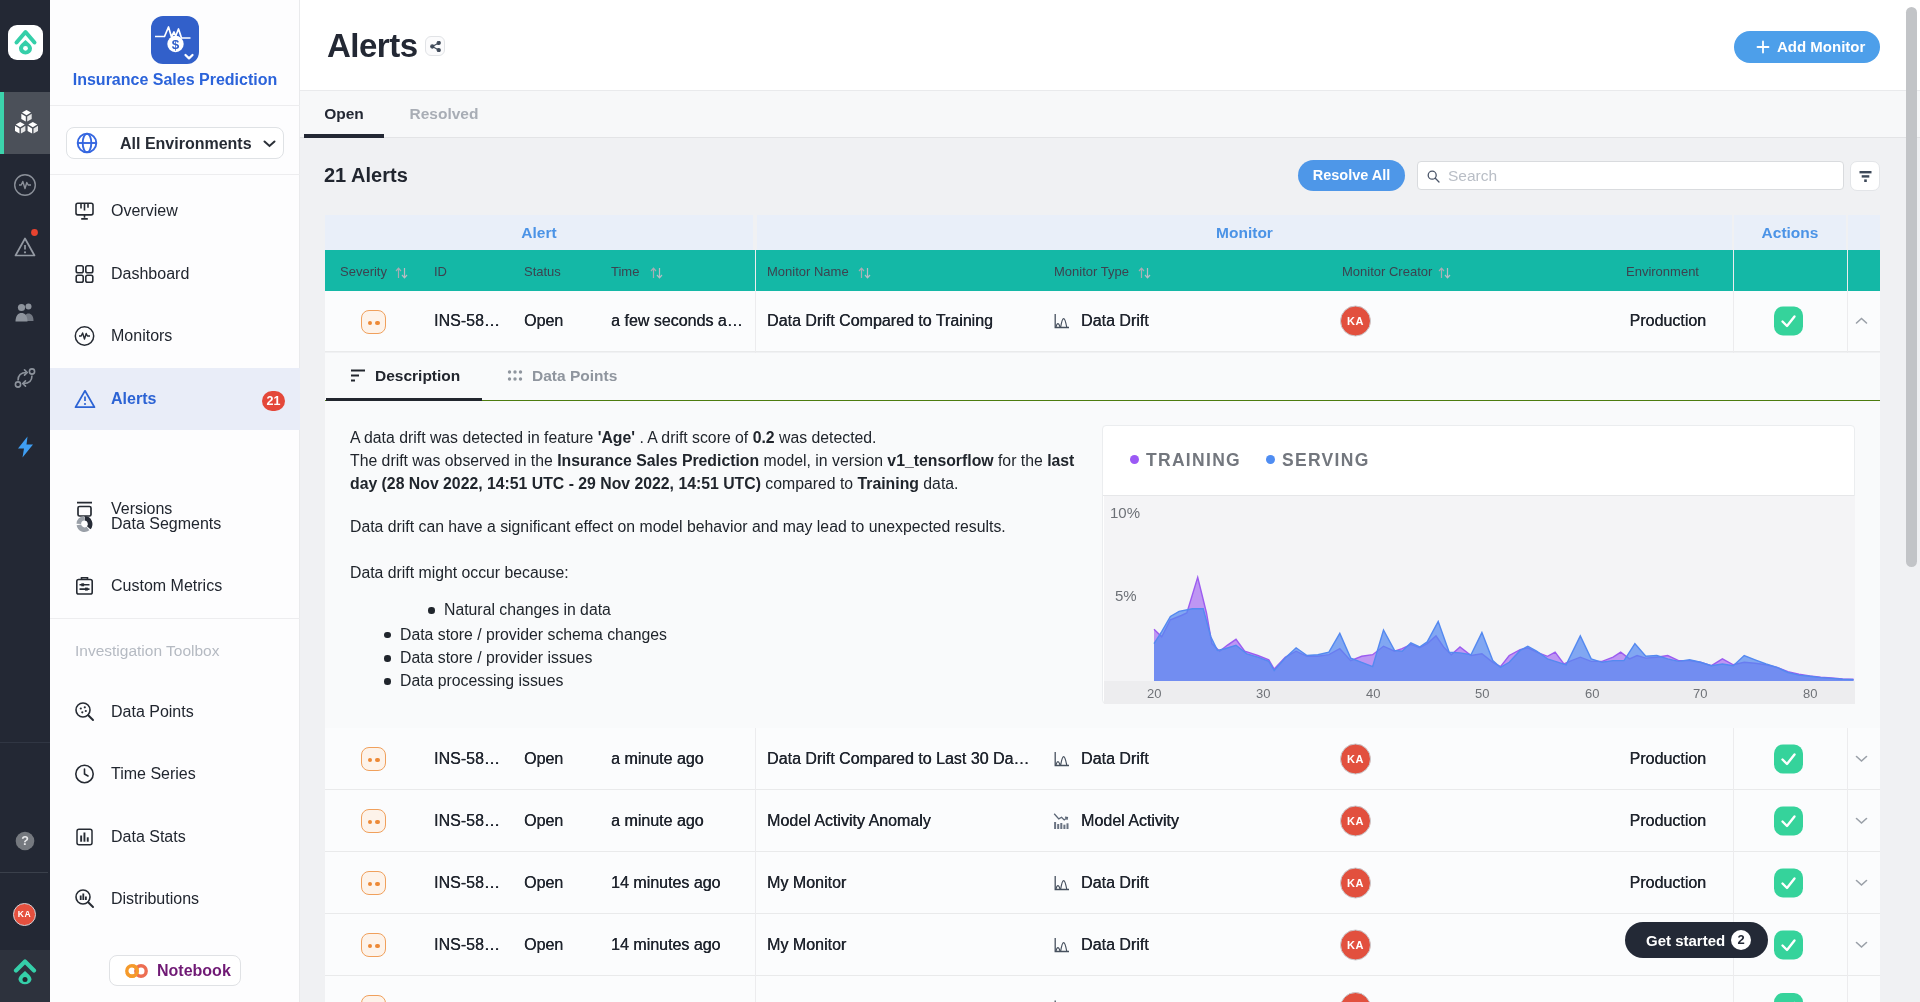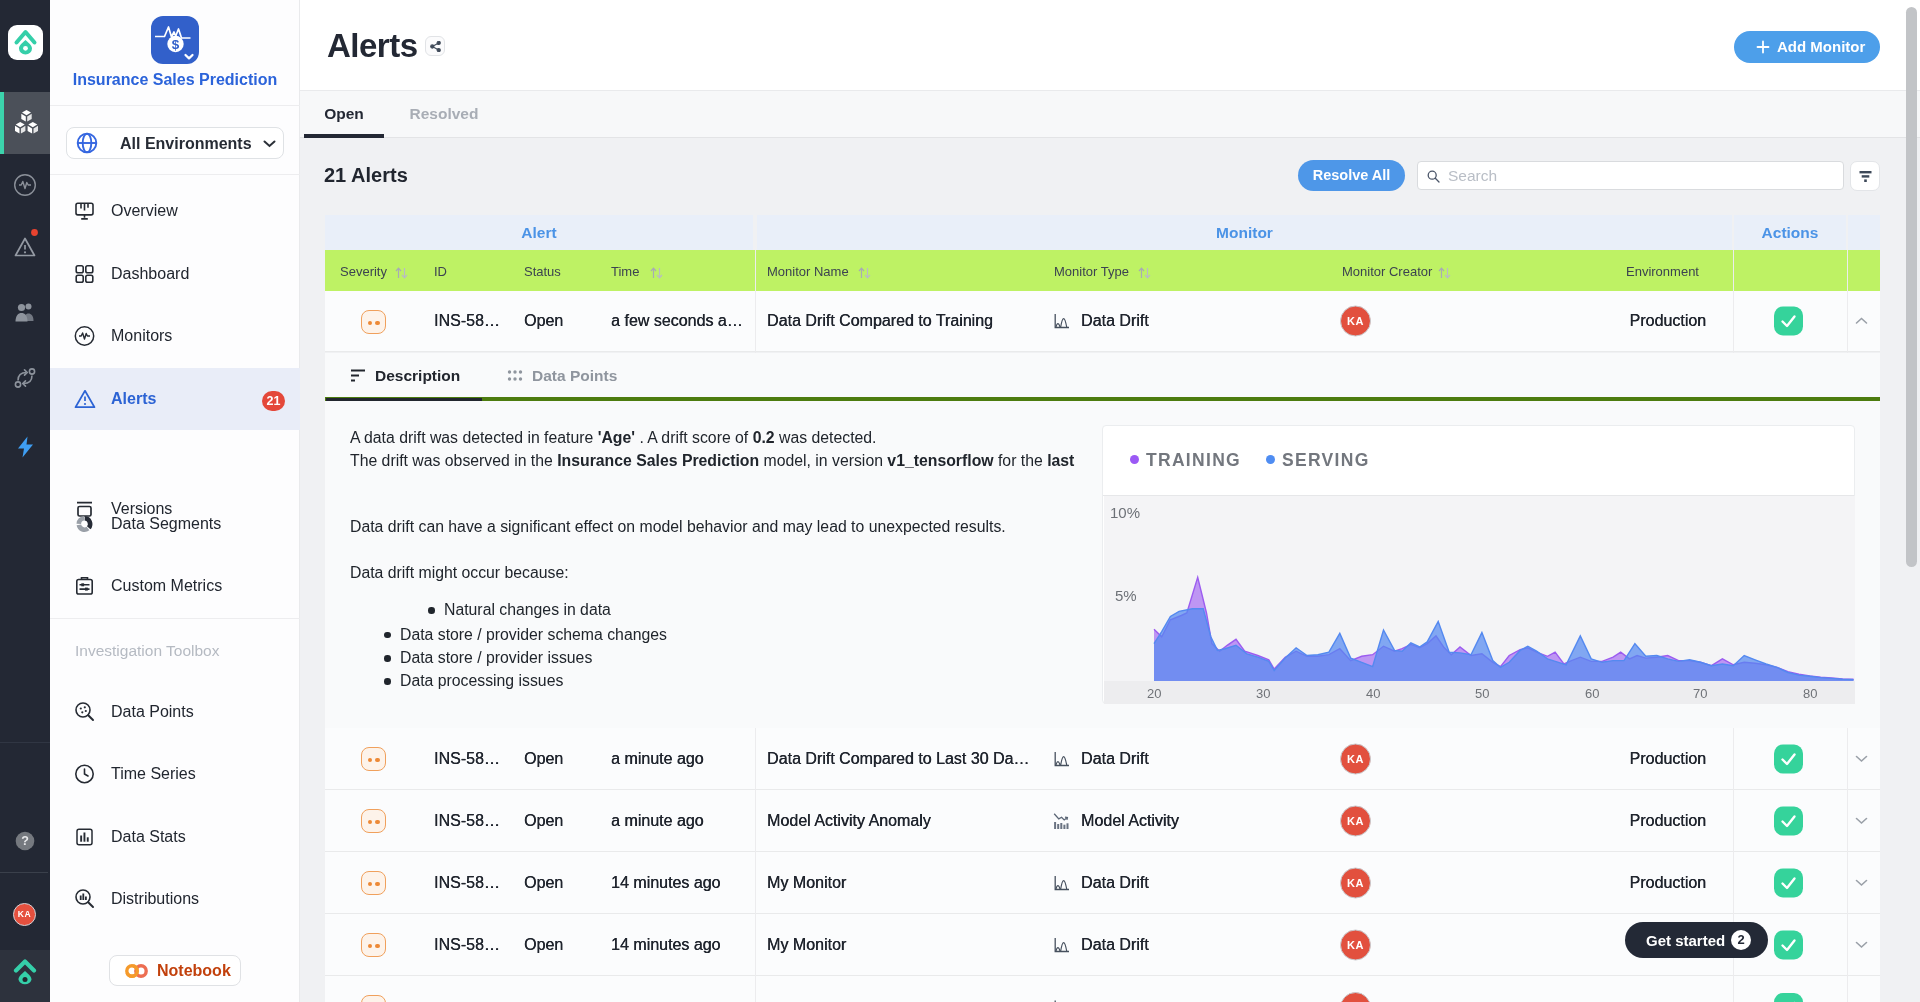--- a/index.html
+++ b/index.html
@@ -46,40 +46,40 @@
 
 
 #counttxt { left:324px; top:164px; font-size:20px; font-weight:bold; color:#21262f; }
 #resolveall { left:1298px; top:160px; width:107px; height:31px; border-radius:15.5px; background:#4e97e8; color:#fff; font-size:14.5px; font-weight:bold; text-align:center; line-height:31px; }
 #searchbox { left:1417px; top:161px; width:427px; height:29px; background:#fff; border:1px solid #d9dbde; border-radius:4px; }
 #searchbox span { position:absolute; left:30px; top:5px; font-size:15.5px; color:#b9bec6; }
 #filterbtn { left:1850px; top:161px; width:30px; height:30px; background:#fff; border:1px solid #e3e5e8; border-radius:7px; }
 
 
 .gcell { top:215px; height:35px; background:#e9eff9; color:#4b93e6; font-size:15.5px; font-weight:bold; text-align:center; line-height:35px; }
-#subhead { left:325px; top:250px; width:1555px; height:48px; background:#bef264; border-bottom:3px solid #6d28d9; }
+#subhead { left:325px; top:250px; width:1555px; height:48px; background:#14b8a6; border-bottom:3px solid #6d28d9; }
 .shl { position:absolute; top:14px; font-size:13px; font-weight:400; color:#3c4350; white-space:nowrap; }
 .sarr { position:absolute; top:15px; }
 .vline { width:1px; background:#ececee; z-index:2; }
 
 .row { left:325px; width:1555px; background:#fbfcfd; border-bottom:1px solid #e9eaeb; height:62px; }
 .chip { position:absolute; left:36px; top:19px; width:25px; height:24px; border:1.5px solid #f0a05c; background:#fdf3ea; border-radius:8px; }
 .chip i { position:absolute; top:9.5px; width:4.5px; height:4.5px; border-radius:50%; background:#ed8936; }
 .rtxt { position:absolute; top:50%; transform:translateY(-50%); font-size:16px; color:#20252e; white-space:nowrap; text-shadow:0.35px 0 0 #20252e; }
 .avatar { position:absolute; left:1015px; top:50%; transform:translateY(-50%); width:31px; height:31px; border-radius:50%; background:#e2503e; border:1px solid #c8cace; color:#fff; font-size:11px; font-weight:bold; text-align:center; line-height:29px; letter-spacing:.5px; }
 .check { position:absolute; left:1449px; top:50%; transform:translateY(-50%); width:29px; height:29px; border-radius:9px; background:#35d39b; }
 .chev { position:absolute; left:1530px; top:50%; transform:translateY(-50%); }
 .typeicon { position:absolute; left:728px; top:50%; transform:translateY(-50%); }
 .typetxt { position:absolute; left:756px; top:50%; transform:translateY(-50%); font-size:16px; color:#20252e; text-shadow:0.35px 0 0 #20252e; }
 .prod { position:absolute; left:1275px; width:106px; top:50%; transform:translateY(-50%); text-align:right; font-size:16px; color:#20252e; text-shadow:0.35px 0 0 #20252e; }
 
 
 #expand { left:325px; top:291px; width:1555px; height:61px; background:#fbfcfd; border-bottom:1px solid #e9eaeb; }
 #panel { left:325px; top:353px; width:1555px; height:375px; background:#f9fafb; z-index:3; }
-#ptabs { left:0; top:0; width:1555px; height:48px; border-bottom:4px solid #4d7c0f; }
+#ptabs { left:0; top:0; width:1555px; height:48px; border-bottom:1px solid #4d7c0f; }
 #ptabind { left:1px; top:44.5px; width:156px; height:3.5px; background:#22262e; }
 .ptab1 { position:absolute; left:50px; top:14px; font-size:15.5px; font-weight:bold; color:#22262e; }
 .ptab2 { position:absolute; left:207px; top:14px; font-size:15.5px; font-weight:600; color:#8f959e; }
 .dline { position:absolute; left:25px; font-size:15.8px; color:#20252c; white-space:nowrap; }
 .bullet { position:absolute; left:75px; font-size:15.8px; color:#20252c; white-space:nowrap; }
 .bullet::before { content:""; position:absolute; left:-16px; top:6px; width:6.5px; height:6.5px; border-radius:50%; background:#20252c; }
 
 
 #card { left:777px; top:72px; width:753px; height:279px; background:#fff; border:1px solid #ebedef; border-radius:4px; }
 #legend { position:absolute; left:0; top:0; width:100%; height:70px; border-bottom:1px solid #e6e7e9; }
@@ -243,20 +243,21 @@
           <circle cx="2.5" cy="10" r="1.7"></circle>
           <circle cx="8" cy="10" r="1.7"></circle>
           <circle cx="13.5" cy="10" r="1.7"></circle>
         </g>
       </svg>
     <div class="ptab2">Data Points</div>
     <div id="ptabind" class="abs"></div>
   </div>
   <div class="dline" style="top:76px;">A data drift was detected in feature <b>'Age'</b> . A drift score of <b>0.2</b> was detected.</div>
   <div class="dline" style="top:99px;">The drift was observed in the <b>Insurance Sales Prediction</b> model, in version <b>v1_tensorflow</b> for the <b>last</b></div>
+  <div class="dline" style="top:121.5px;"><b>day (28 Nov 2022, 14:51 UTC - 29 Nov 2022, 14:51 UTC)</b> compared to <b>Training</b> data.</div>
   <div class="dline" style="top:165px;">Data drift can have a significant effect on model behavior and may lead to unexpected results.</div>
   <div class="dline" style="top:211px;">Data drift might occur because:</div>
   <div class="bullet" style="top:248px;margin-left:44px;">Natural changes in data</div>
   <div class="bullet" style="top:272.5px;">Data store / provider schema changes</div>
   <div class="bullet" style="top:296px;text-align:center;">Data store / provider issues</div>
   <div class="bullet" style="top:319px;">Data processing issues</div>
 
   <div id="card" class="abs">
     <div id="legend">
       <div class="ldot" style="left:27px;background:#9b59f5;"></div>
@@ -610,18 +611,18 @@
         </g>
       </svg>
     <div class="txt">Distributions</div>
   </div>
   <div class="notebook abs">
     <svg style="position:absolute;left:15px;top:7px;" width="23" height="16" viewBox="0 0 23 16">
       <circle cx="7" cy="8" r="5.2" fill="none" stroke="#f59a2b" stroke-width="3.4"></circle>
       <circle cx="16" cy="8" r="5.2" fill="none" stroke="#ed6e52" stroke-width="3.4"></circle>
       <circle cx="7" cy="8" r="5.2" fill="none" stroke="#f59a2b" stroke-width="3.4" stroke-dasharray="22 11" stroke-dashoffset="8"></circle>
     </svg>
-    <span style="position:absolute;left:47px;top:6px;font-size:16px;font-weight:bold;color:#c2410c;">Notebook</span>
+    <span style="position:absolute;left:47px;top:6px;font-size:16px;font-weight:bold;color:#701a75;">Notebook</span>
   </div>
 </div>
 
 <div id="gutter" class="abs"></div>
 <div id="thumb" class="abs"></div>
 
 </body></html>

